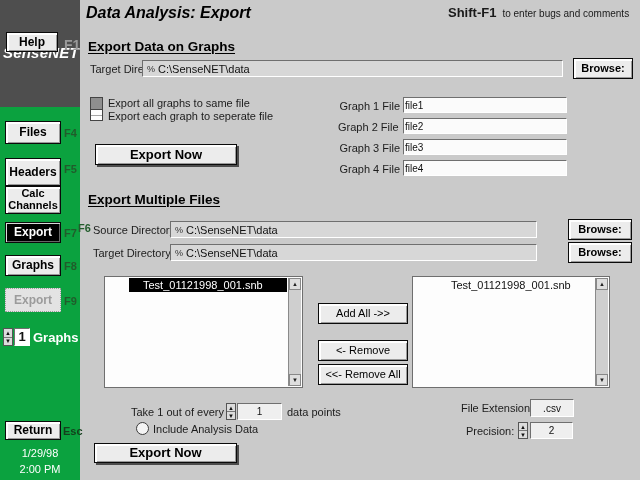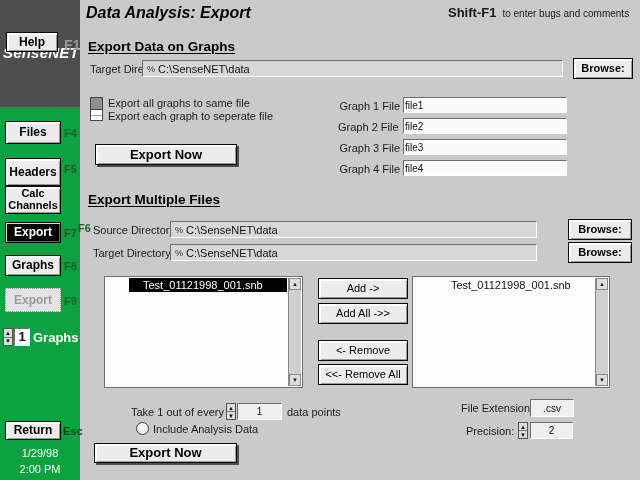--- a/index.html
+++ b/index.html
@@ -168,21 +168,20 @@
   <div class="abs listbox" style="left:104px; top:276px; width:199px; height:112px;">
     <div class="list-rows">
       <div class="list-item selected">Test_01121998_001.snb</div>
     </div>
     <div class="vscroll">
       <div class="arrow up">▲</div>
       <div class="arrow down">▼</div>
     </div>
   </div>
 
-  <button class="abs btn31 btn-sm" style="left:318px; top:278px; width:90px; height:21px; font-weight:normal;">Add -&gt;</button>
   <button class="abs btn31 btn-sm" style="left:318px; top:303px; width:90px; height:21px; font-weight:normal;">Add All -&gt;&gt;</button>
   <button class="abs btn31 btn-sm" style="left:318px; top:340px; width:90px; height:21px; font-weight:normal;">&lt;- Remove</button>
   <button class="abs btn31 btn-sm" style="left:318px; top:364px; width:90px; height:21px; font-weight:normal;">&lt;&lt;- Remove All</button>
 
   <div class="abs listbox" style="left:412px; top:276px; width:198px; height:112px;">
     <div class="list-rows">
       <div class="list-item">Test_01121998_001.snb</div>
     </div>
     <div class="vscroll">
       <div class="arrow up">▲</div>

